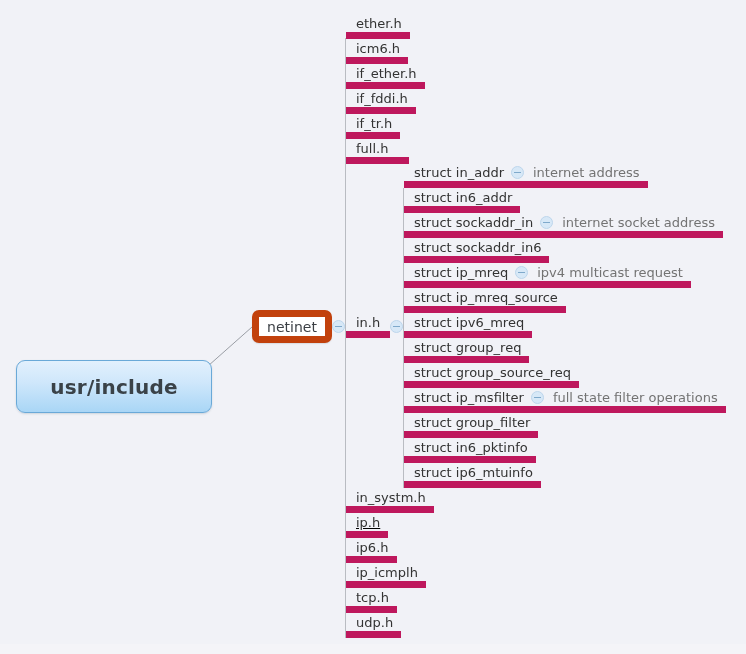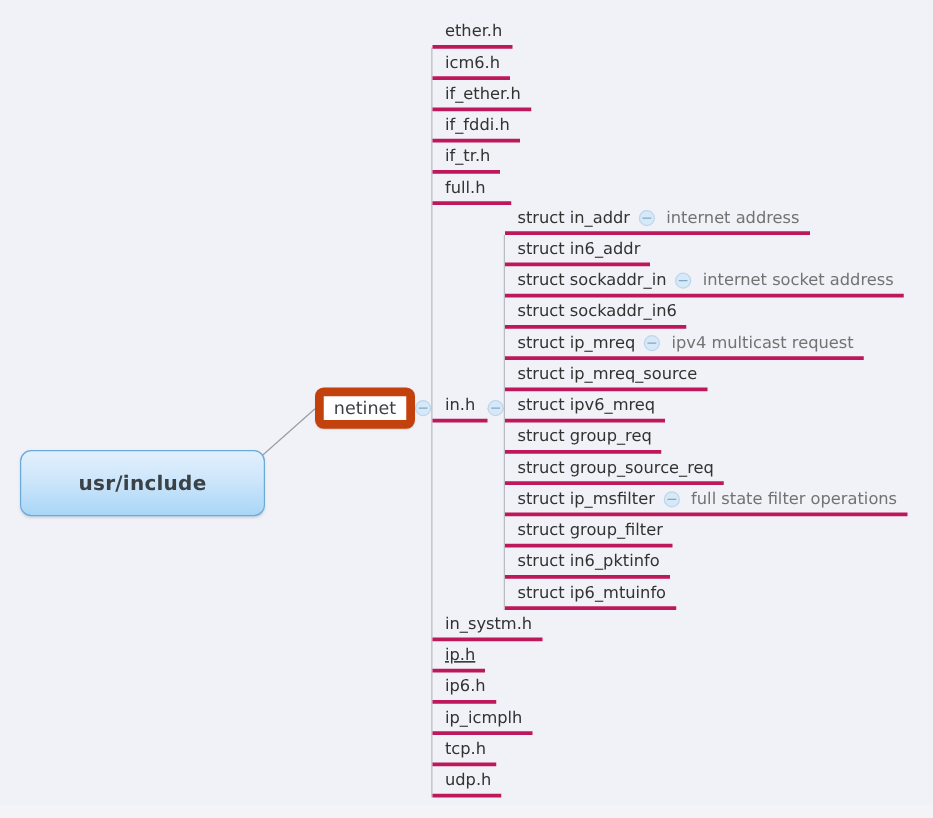--- a/index.html
+++ b/index.html
@@ -38,21 +38,21 @@
     box-sizing: border-box;
     border: 1px solid #6aa9d8;
     border-radius: 9px;
     background: linear-gradient(to bottom, #e2f0fd 0%, #cfe7fb 42%, #a9d6f6 100%);
     box-shadow: 0 1px 2px rgba(120,140,160,0.30);
     display: flex;
     align-items: center;
     justify-content: center;
   }
   .root-label {
-    font-size: 16px;
+    font-size: 20px;
     font-weight: bold;
     color: #3a4248;
     letter-spacing: 0.2px;
   }
 
   
   .branch-node {
     position: absolute;
     left: 252px;
     top: 310px;
@@ -92,21 +92,21 @@
     background: #7fa9cb;
   }
 
   
   .row {
     position: absolute;
     height: 24px;
     display: flex;
     align-items: center;
     box-sizing: border-box;
-    border-bottom: 3px solid #be185d;
+    border-bottom: 7px solid #be185d;
     white-space: nowrap;
   }
   .row .txt {
     font-size: 13px;
     color: #333333;
     line-height: 1;
   }
   .row .note {
     font-size: 13px;
     color: #737373;

